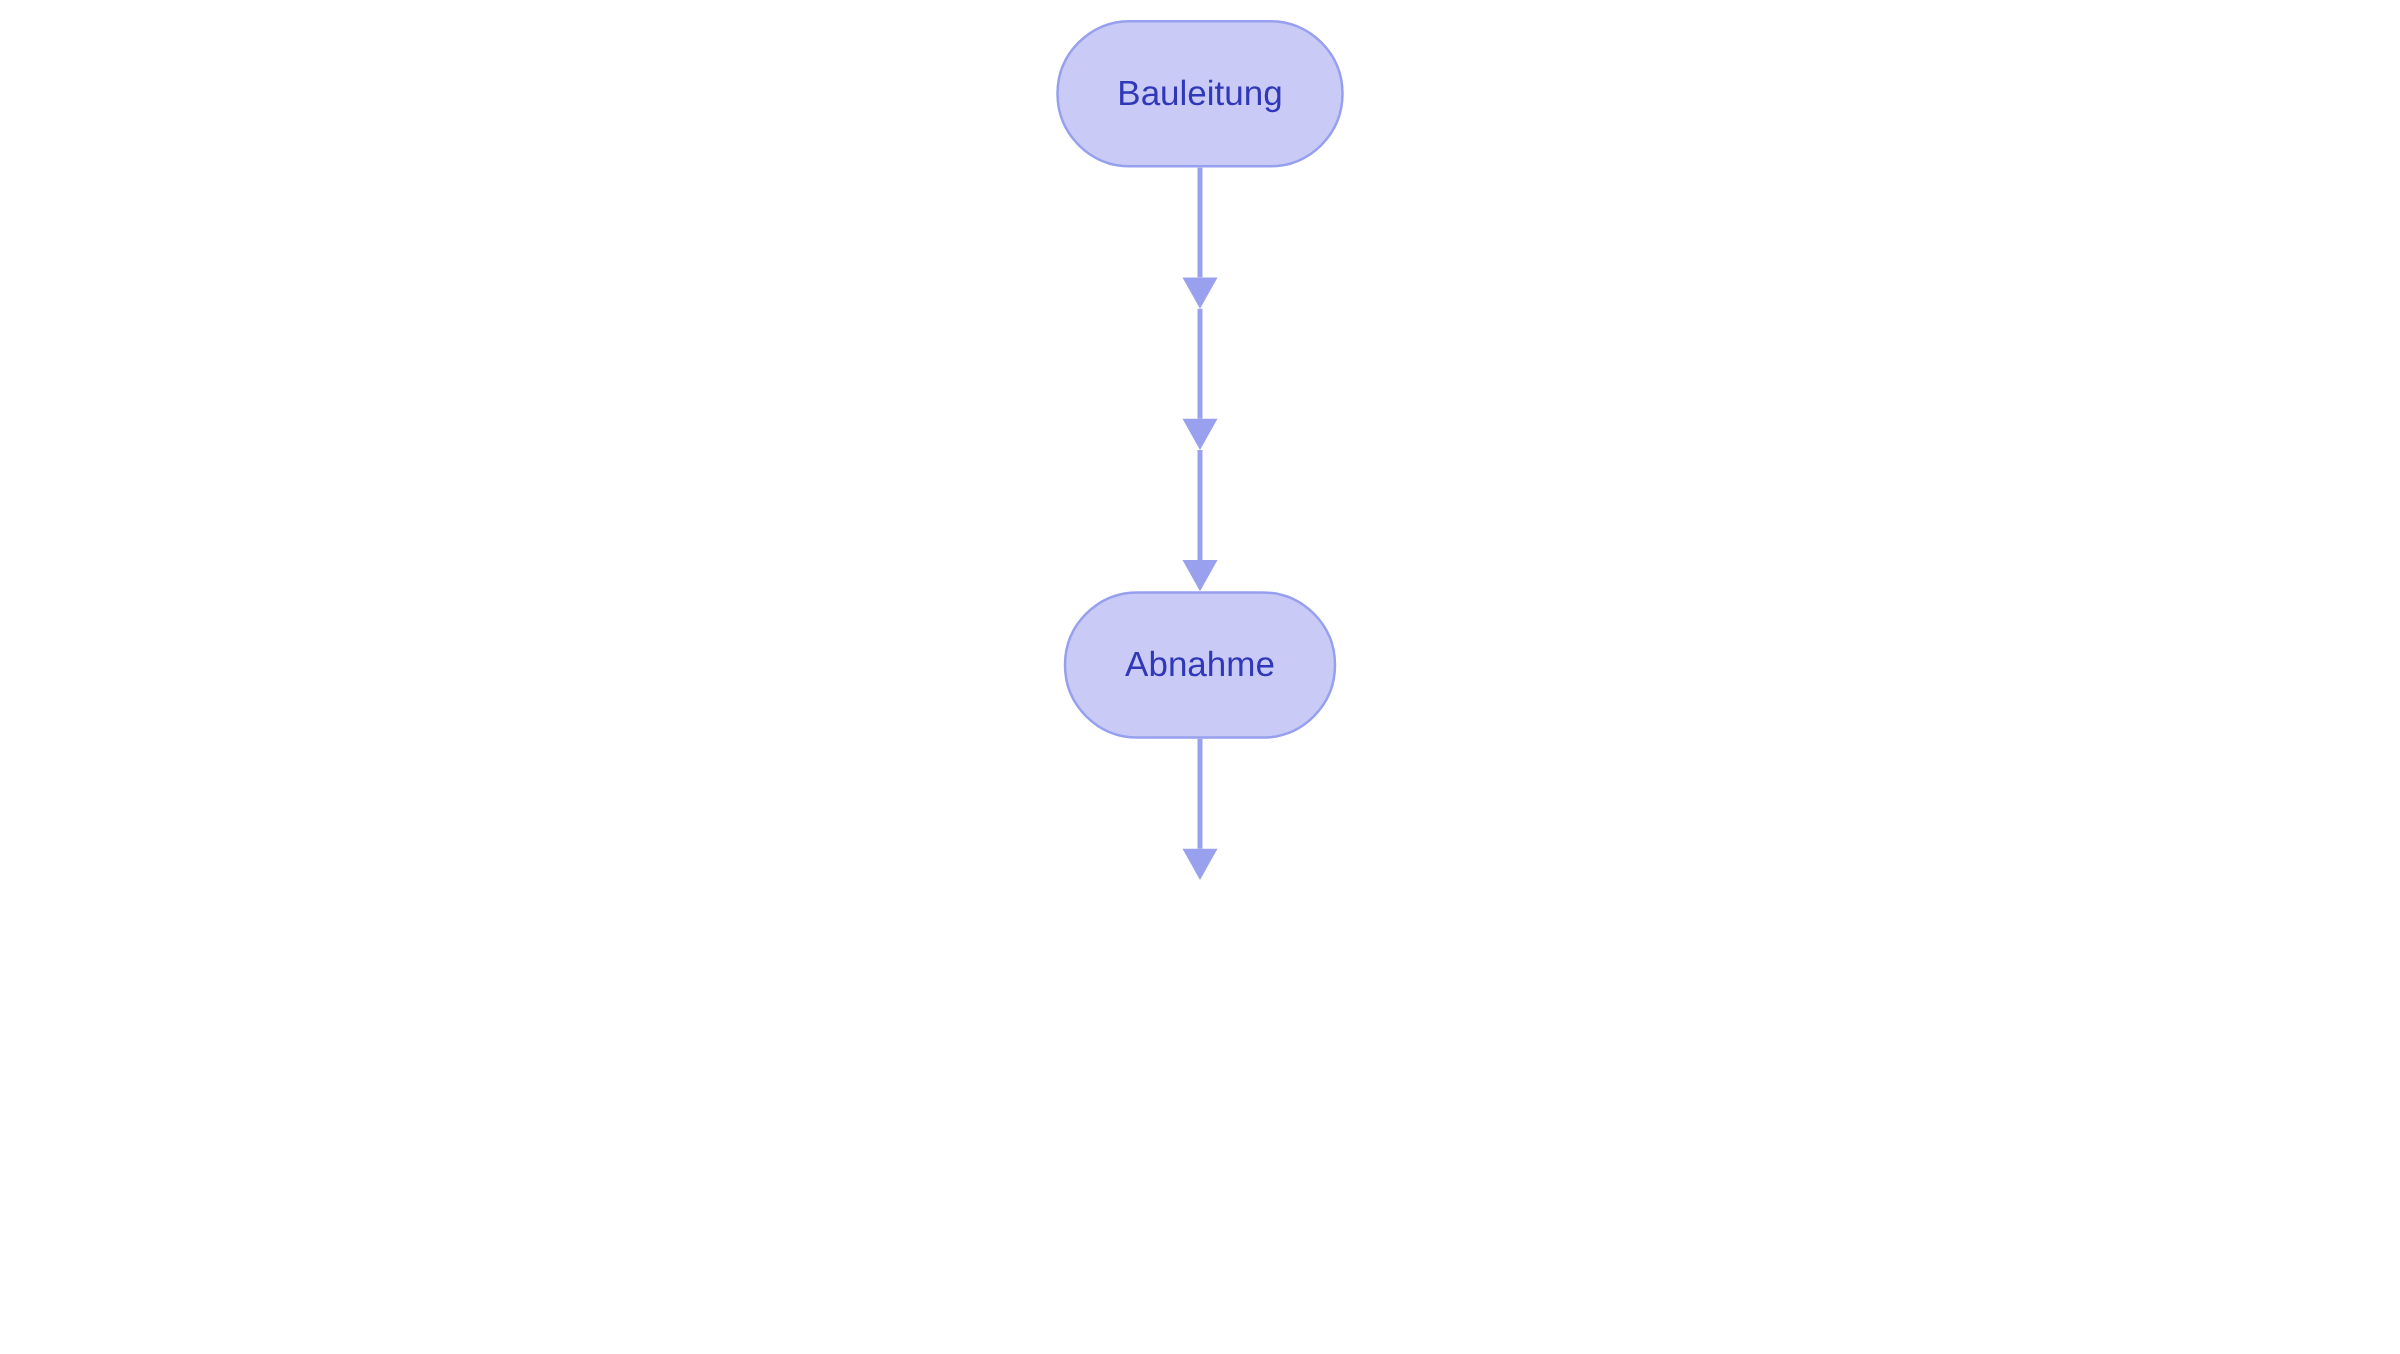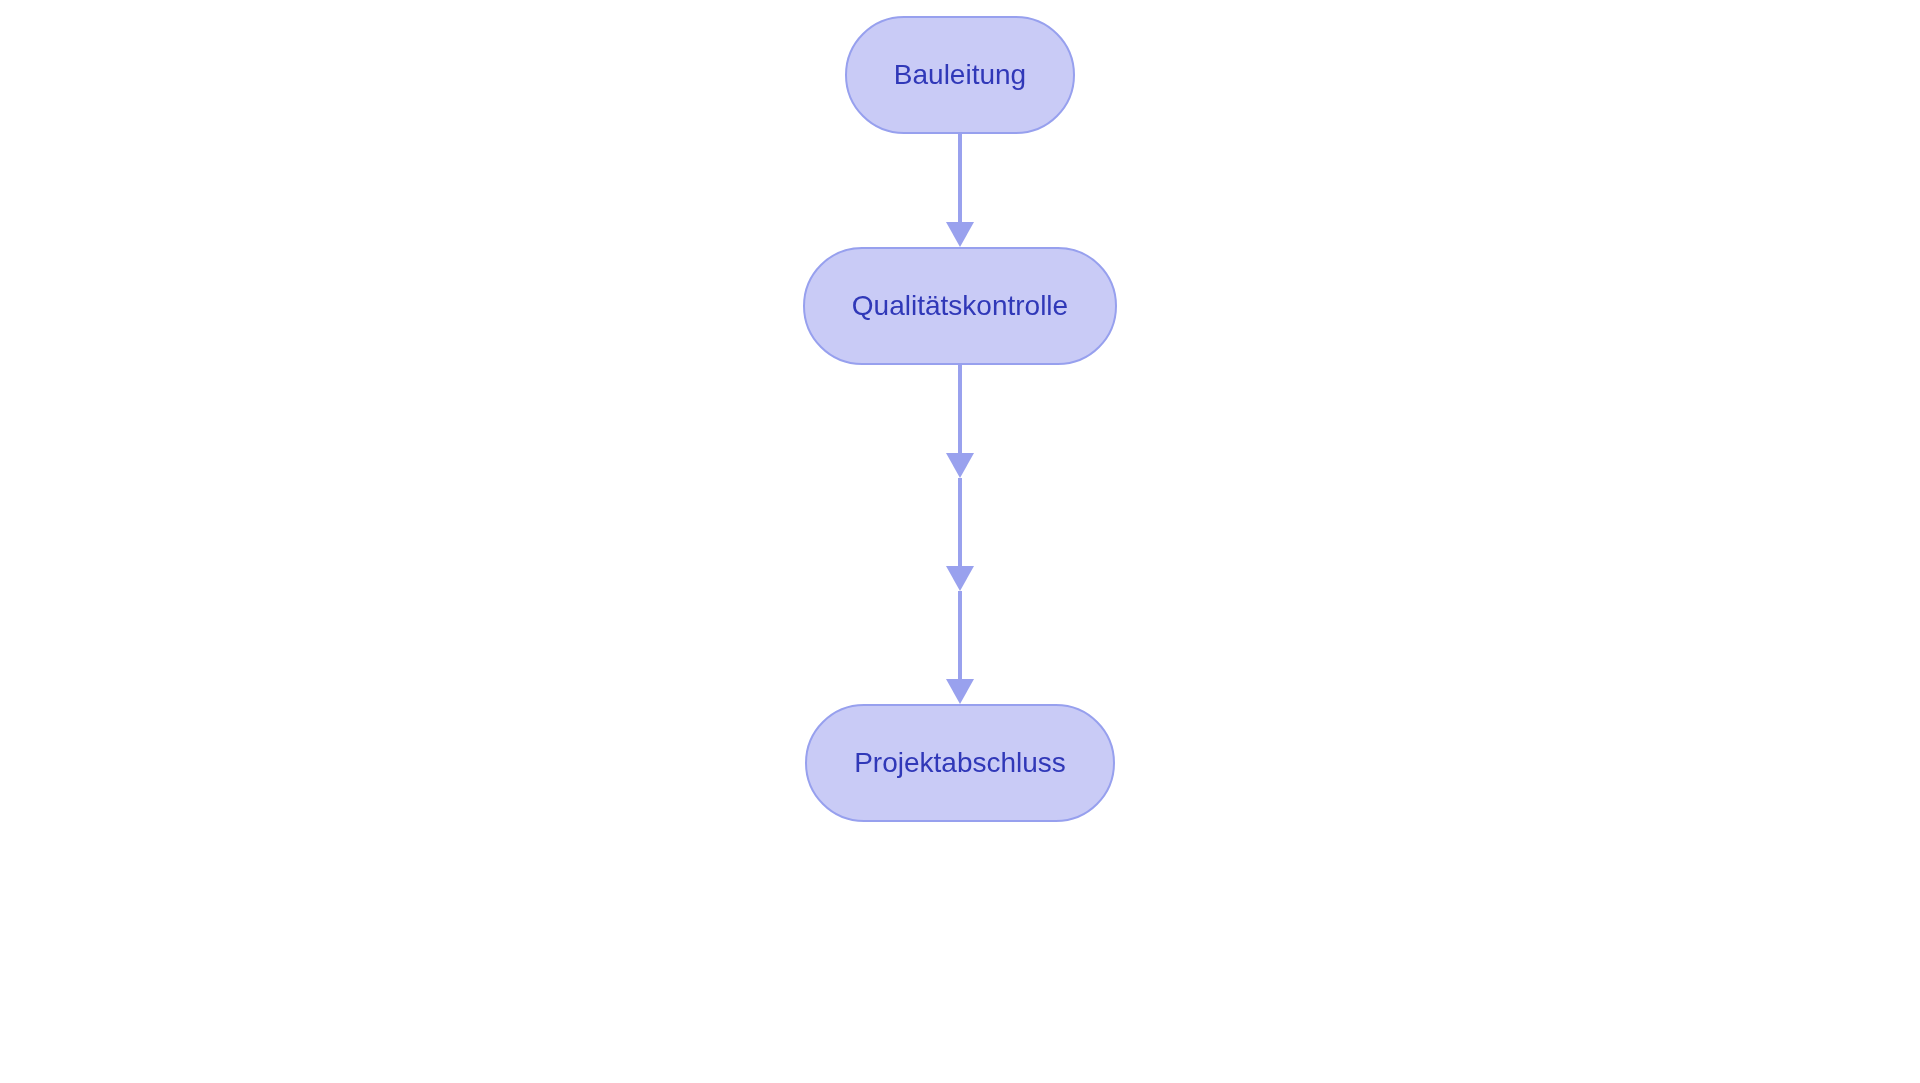--- a/index.html
+++ b/index.html
@@ -71,35 +71,34 @@
 <div class="canvas">
   <div class="flow">
 
     <div class="node">Bauleitung</div>
 
     <div class="arrow">
       <div class="arrow-line"></div>
       <div class="arrow-head"></div>
     </div>
 
-    <div class="node">Qualitätskontrolle</div>
 
     <div class="arrow">
       <div class="arrow-line"></div>
       <div class="arrow-head"></div>
     </div>
 
 
     <div class="arrow">
       <div class="arrow-line"></div>
       <div class="arrow-head"></div>
     </div>
 
+    <div class="node">Abnahme</div>
 
     <div class="arrow">
       <div class="arrow-line"></div>
       <div class="arrow-head"></div>
     </div>
 
-    <div class="node">Projektabschluss</div>
 
   </div>
 </div>
 
 </body></html>

